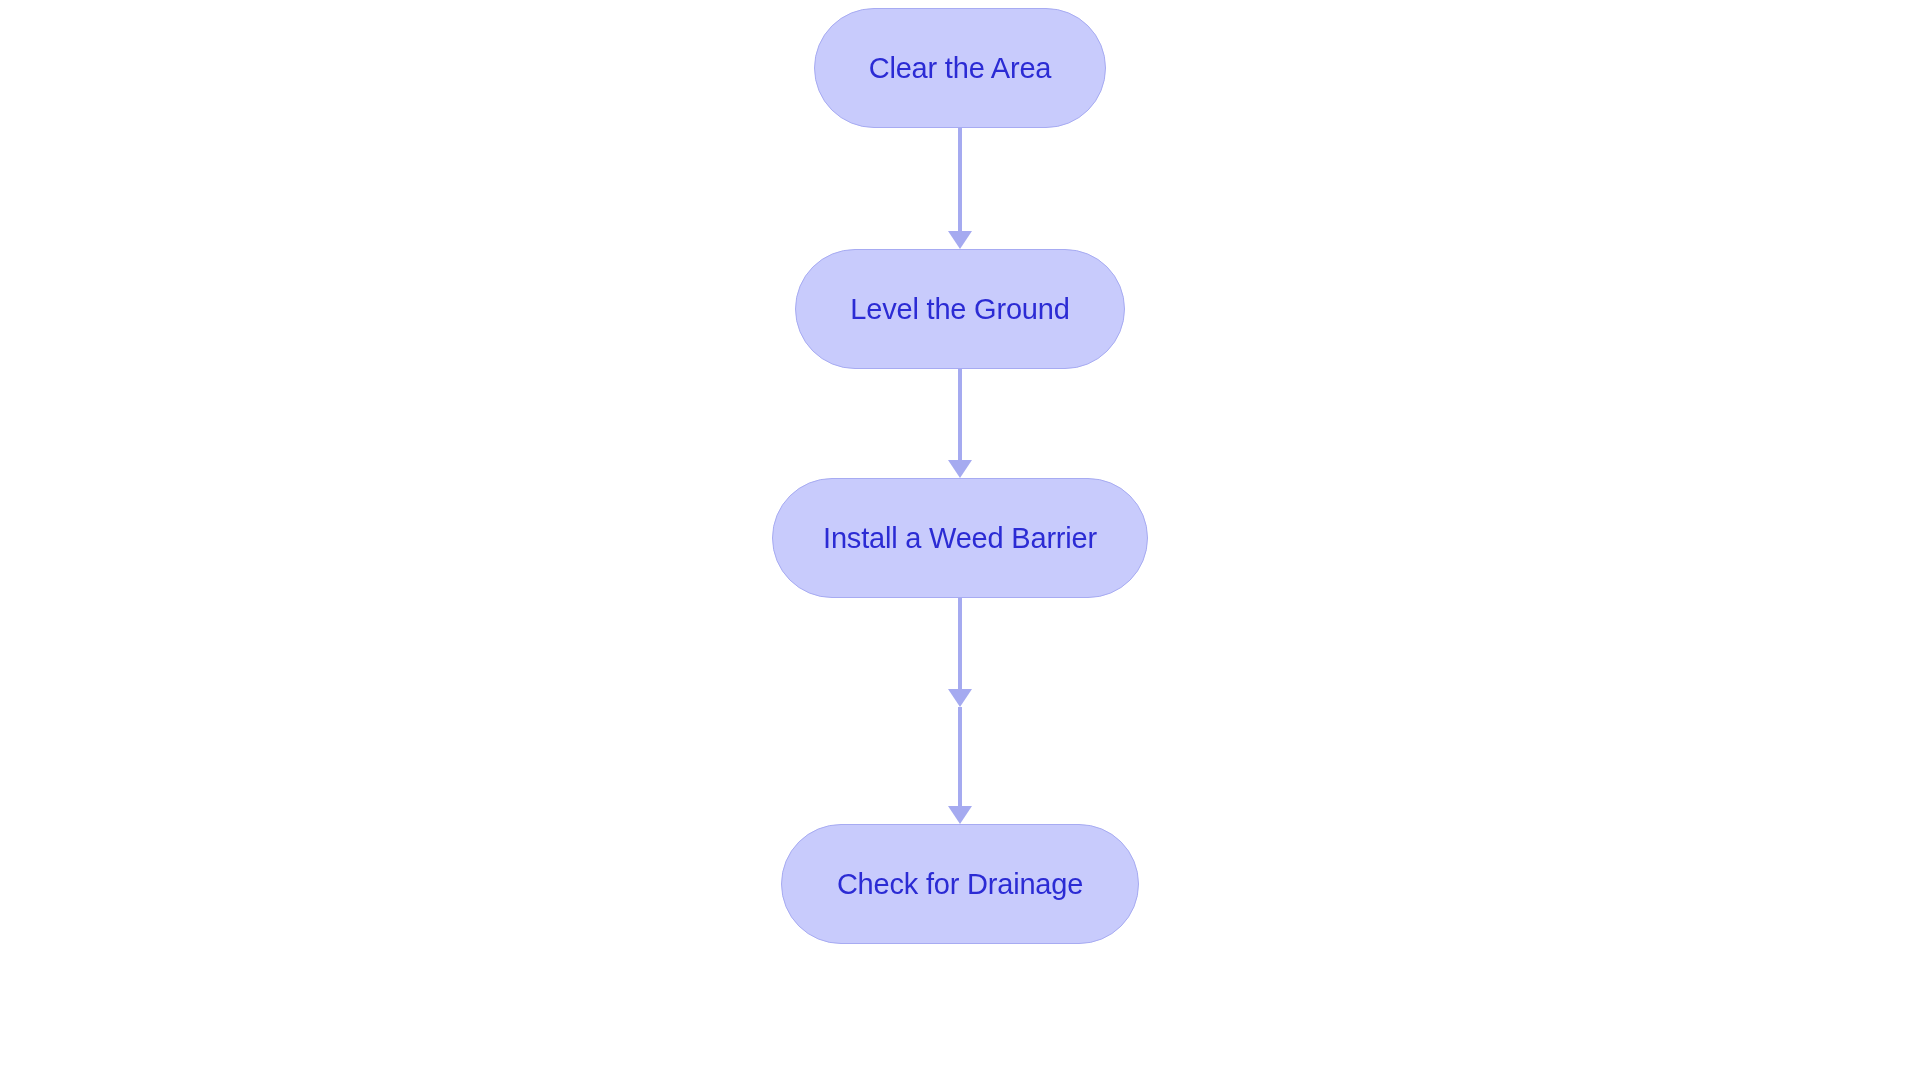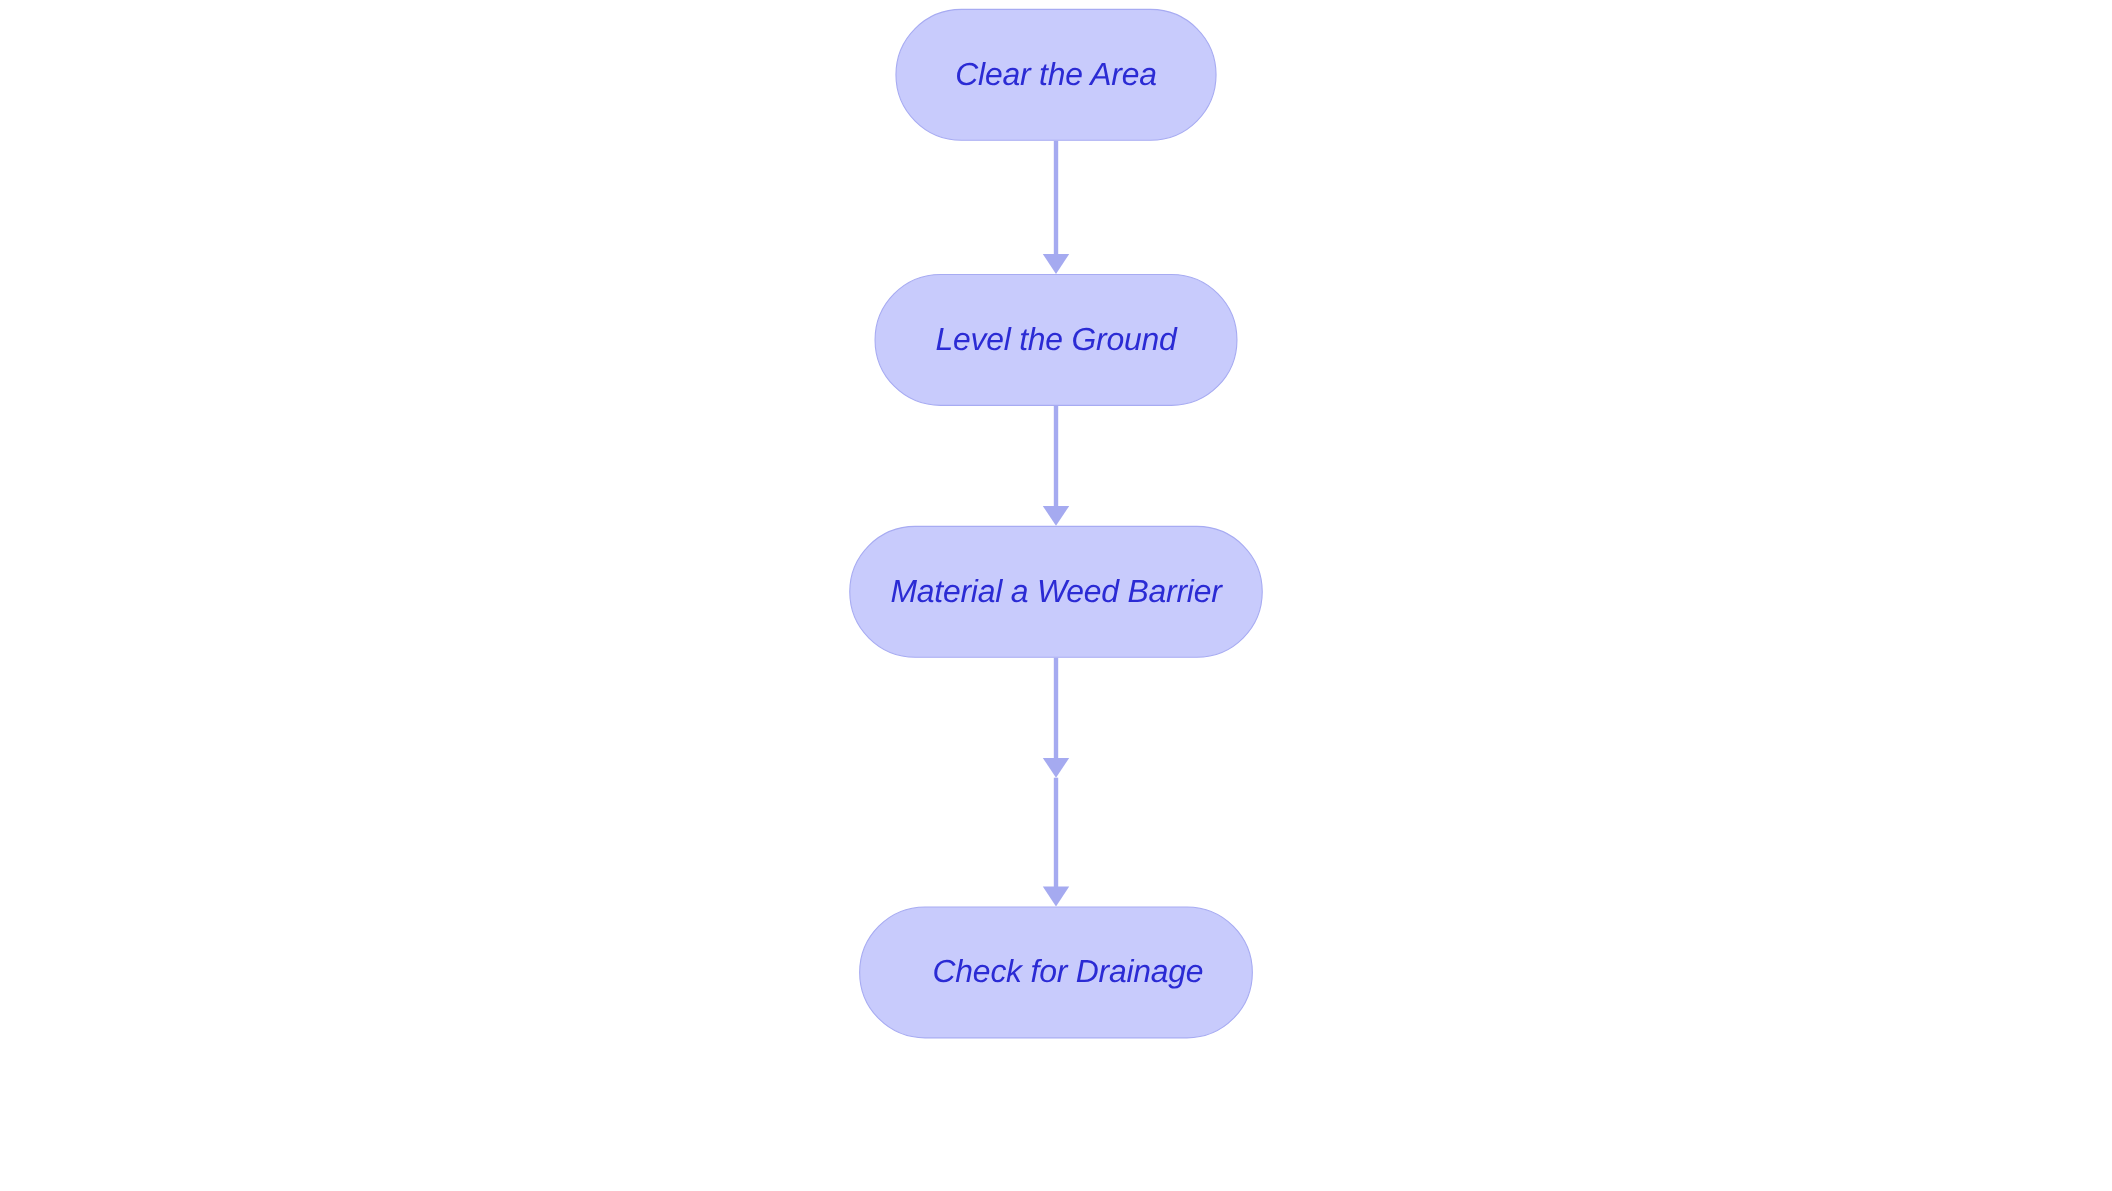--- a/index.html
+++ b/index.html
@@ -13,21 +13,20 @@
     height: 1083px;
     font-family: "Liberation Sans", sans-serif;
     overflow: hidden;
   }
 
   #flowchart {
     position: relative;
     width: 1920px;
     height: 1083px;
     background: #ffffff;
-    font-style: italic;
   }
 
   
   .chain {
     position: absolute;
     left: 0;
     top: 0;
     width: 1920px;
     height: 1083px;
     display: flex;
@@ -56,21 +55,21 @@
     letter-spacing: -0.2px;
     white-space: nowrap;
     padding: 0 44px;
   }
 
   
   .node-w1 { width: 292px; }
   .node-w2 { width: 330px; }
   .node-w3 { width: 376px; }
   .node-w4 { width: 352px; }
-  .node-w5 { width: 358px; justify-content: flex-end; }
+  .node-w5 { width: 358px; }
 
   
   .connector {
     flex: 0 0 auto;
     display: flex;
     flex-direction: column;
     align-items: center;
     justify-content: flex-start;
   }
   .connector-line {
@@ -114,21 +113,21 @@
     <div class="node node-w2">
       <span class="node-label">Level the Ground</span>
     </div>
 
     <div class="connector gap2">
       <div class="connector-line"></div>
       <div class="connector-head"></div>
     </div>
 
     <div class="node node-w3">
-      <span class="node-label">Material a Weed Barrier</span>
+      <span class="node-label">Install a Weed Barrier</span>
     </div>
 
     <div class="connector gap3">
       <div class="connector-line"></div>
       <div class="connector-head"></div>
     </div>
 
 
     <div class="connector gap4">
       <div class="connector-line"></div>

